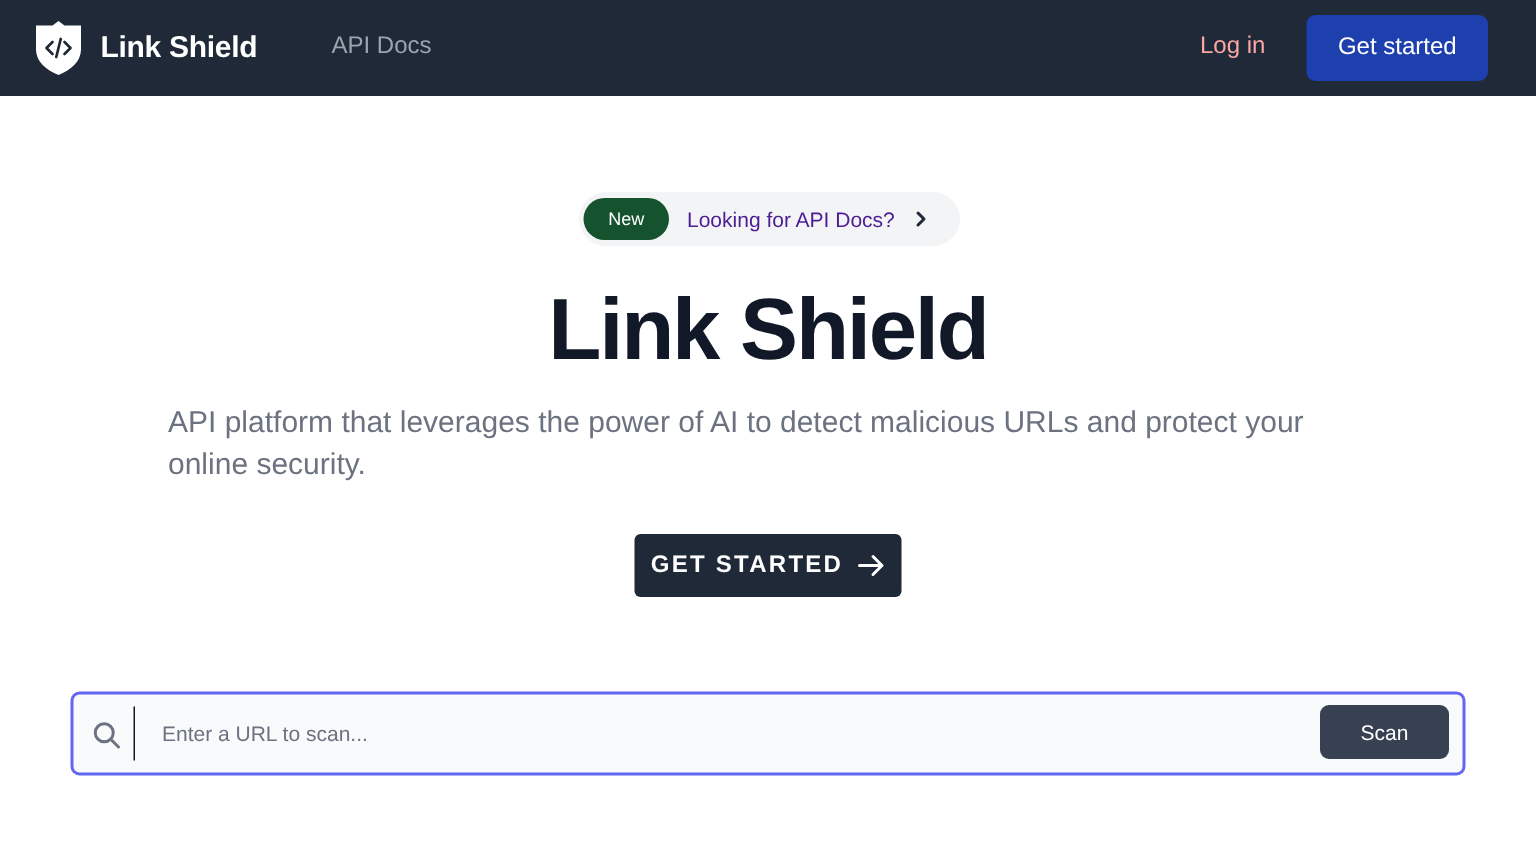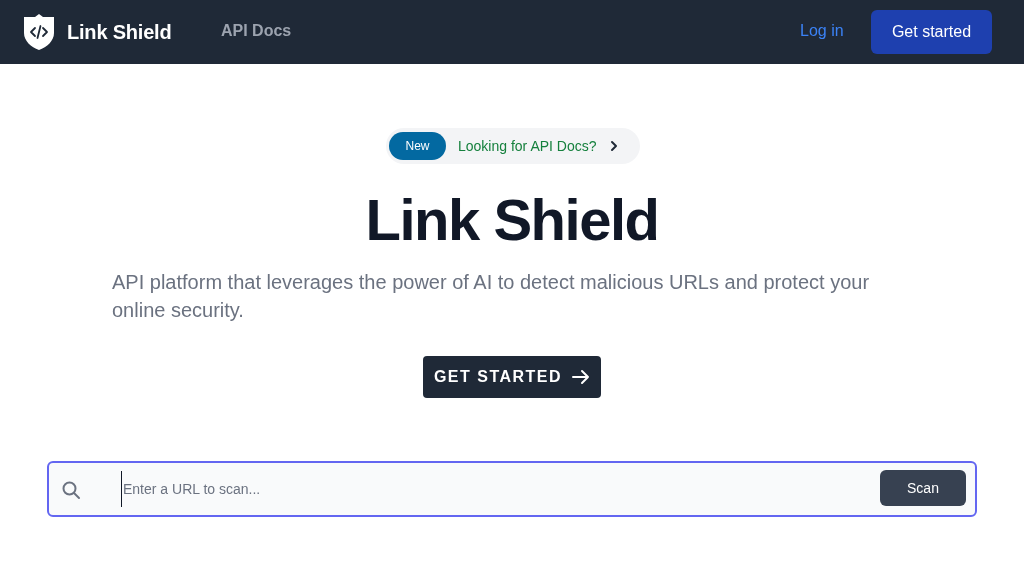--- a/index.html
+++ b/index.html
@@ -1,39 +1,39 @@
 <!DOCTYPE html>
 <html><head>
 <meta charset="utf-8">
 <style>
   * { box-sizing: border-box; margin: 0; padding: 0; }
   html, body { width: 1024px; height: 576px; overflow: hidden; background: #ffffff; font-family: "Liberation Sans", sans-serif; }
   .navbar { position: absolute; top: 0; left: 0; width: 1024px; height: 64px; background: #1f2937; }
   .brand { position: absolute; left: 23px; top: 13px; display: flex; align-items: center; cursor: pointer; }
   .brand svg { width: 32px; height: 38px; display: block; }
   .brand-name { color: #ffffff; font-size: 20px; font-weight: 600; margin-left: 12px; letter-spacing: -0.2px; }
-  .nav-link { position: absolute; left: 221px; top: 22px; color: #9ca3af; font-size: 16px; font-weight: 700; cursor: pointer; }
-  .login { position: absolute; left: 800px; top: 22px; color: #3b82f6; font-size: 16px; cursor: pointer; }
+  .nav-link { position: absolute; left: 221px; top: 22px; color: #9ca3af; font-size: 16px; font-weight: 400; cursor: pointer; }
+  .login { position: absolute; left: 800px; top: 22px; color: #fca5a5; font-size: 16px; cursor: pointer; }
   .get-started-nav { position: absolute; left: 871px; top: 10px; width: 121px; height: 44px; background: #1e40af; border-radius: 6px; color: #ffffff; font-size: 16px; display: flex; align-items: center; justify-content: center; cursor: pointer; }
 
   .pill { position: absolute; left: 386px; top: 128px; width: 254px; height: 36px; background: #f3f4f6; border-radius: 18px; display: flex; align-items: center; cursor: pointer; }
-  .pill-badge { margin-left: 3px; height: 28px; width: 57px; background: #0369a1; color: #ffffff; border-radius: 14px; font-size: 12px; display: flex; align-items: center; justify-content: center; }
-  .pill-text { margin-left: 12px; font-size: 14px; color: #15803d; }
+  .pill-badge { margin-left: 3px; height: 28px; width: 57px; background: #14532d; color: #ffffff; border-radius: 14px; font-size: 12px; display: flex; align-items: center; justify-content: center; }
+  .pill-text { margin-left: 12px; font-size: 14px; color: #4c1d95; }
   .pill-chevron { margin-left: 12px; width: 10px; height: 12px; }
 
   .hero-title { position: absolute; left: 0; top: 186px; width: 1024px; text-align: center; font-size: 58px; font-weight: 700; color: #111827; letter-spacing: -1.5px; }
   .hero-sub { position: absolute; left: 112px; top: 268px; width: 800px; font-size: 20px; line-height: 28px; color: #6b7280; }
 
   .cta { position: absolute; left: 423px; top: 356px; width: 178px; height: 42px; background: #1f2937; border-radius: 4px; color: #ffffff; display: flex; align-items: center; justify-content: center; cursor: pointer; }
   .cta-label { font-size: 16px; font-weight: 600; letter-spacing: 1.5px; }
   .cta svg { margin-left: 10px; width: 18px; height: 16px; }
 
   .scan-box { position: absolute; left: 47px; top: 461px; width: 930px; height: 56px; background: #f9fafb; border: 2px solid #6366f1; border-radius: 6px; }
   .search-icon { position: absolute; left: 12px; top: 17px; width: 20px; height: 20px; }
-  .scan-input { position: absolute; left: 40px; top: 8px; width: 800px; height: 36px; border: none; outline: none; background: transparent; font-size: 14px; color: #111827; font-family: "Liberation Sans", sans-serif; border-left: 1.5px solid #111827; padding-left: 1px; margin-left: 32px; }
+  .scan-input { position: absolute; left: 40px; top: 8px; width: 800px; height: 36px; border: none; outline: none; background: transparent; font-size: 14px; color: #111827; font-family: "Liberation Sans", sans-serif; border-left: 1.5px solid #111827; padding-left: 18px; }
   .scan-input::placeholder { color: #6b7280; }
   .scan-btn { position: absolute; right: 9px; top: 7px; width: 86px; height: 36px; background: #374151; border-radius: 6px; color: #ffffff; font-size: 14px; display: flex; align-items: center; justify-content: center; cursor: pointer; border: none; }
 </style>
 </head>
 <body>
 
 <div class="navbar">
   <div class="brand">
     <svg viewBox="0 0 32 38">
       <path d="M16 1 L20 4 L31 4 L31 20 C31 28 24 34 16 37 C8 34 1 28 1 20 L1 4 L12 4 Z" fill="#ffffff"></path>

